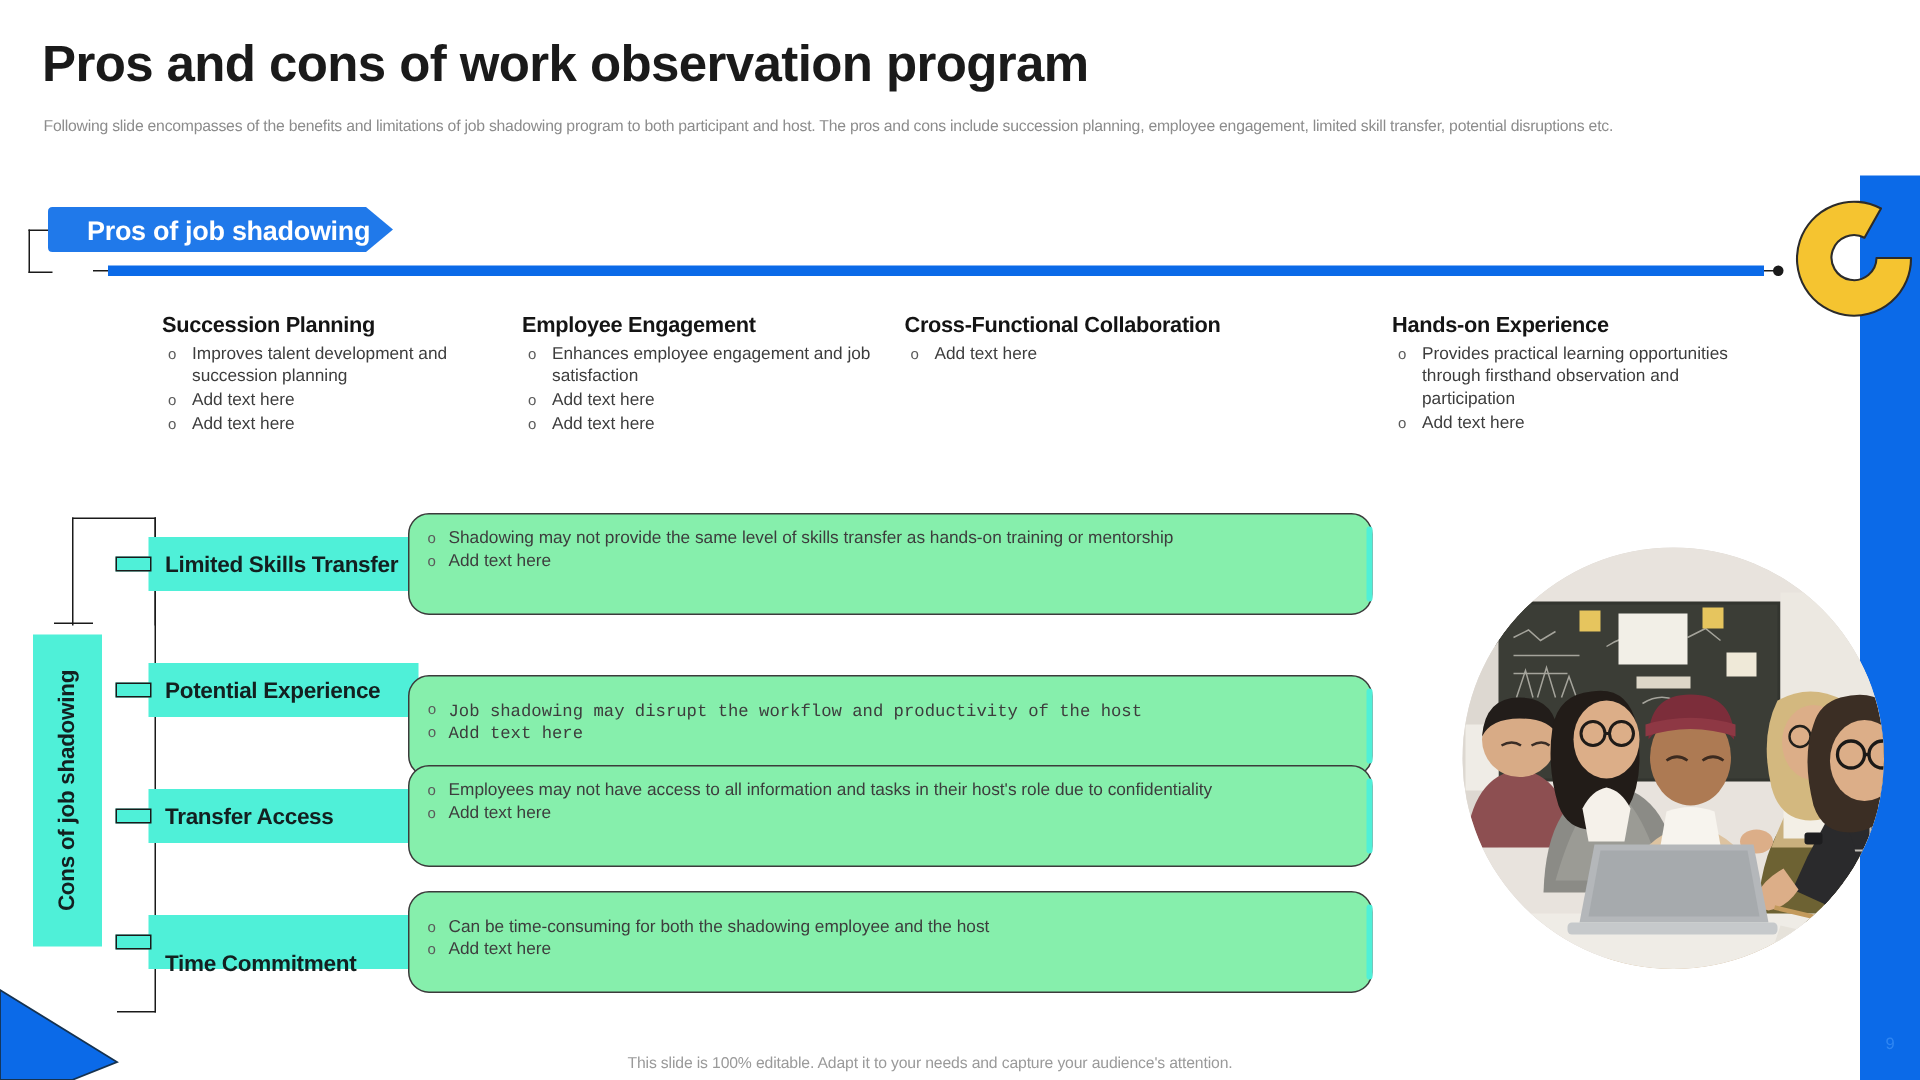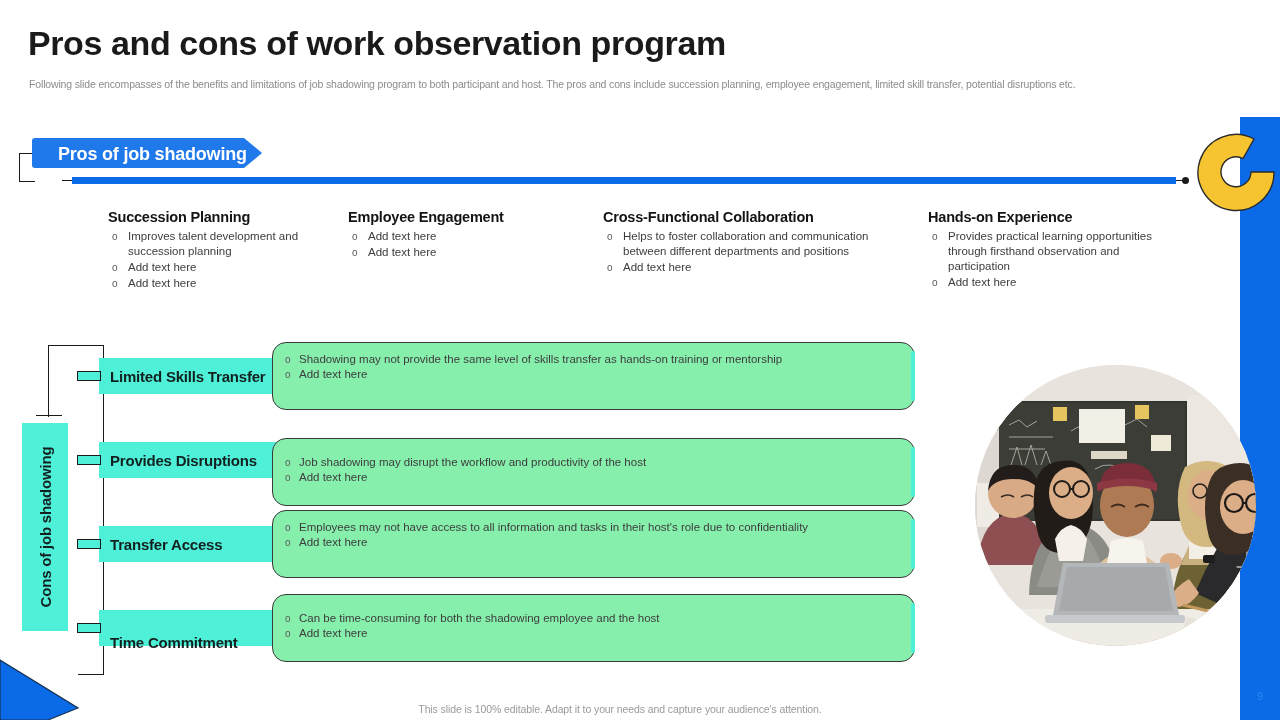--- a/index.html
+++ b/index.html
@@ -317,29 +317,29 @@
       <ul class="bullet-list">
         <li>Improves talent development and succession planning</li>
         <li>Add text here</li>
         <li>Add text here</li>
       </ul>
     </div>
 
     <div class="pros-col c1">
       <h3>Employee Engagement</h3>
       <ul class="bullet-list">
+        <li>Enhances employee engagement and job satisfaction</li>
         <li>Add text here</li>
         <li>Add text here</li>
       </ul>
     </div>
 
     <div class="pros-col c2">
       <h3>Cross-Functional Collaboration</h3>
       <ul class="bullet-list">
-        <li>Helps to foster collaboration and communication between different departments and positions</li>
         <li>Add text here</li>
       </ul>
     </div>
 
     <div class="pros-col c3">
       <h3>Hands-on Experience</h3>
       <ul class="bullet-list">
         <li>Provides practical learning opportunities through firsthand observation and participation</li>
         <li>Add text here</li>
       </ul>
@@ -360,23 +360,23 @@
   <div class="cons-connector" style="top:371px;"></div>
   <div class="cons-box" style="top:342px; height:68px;">
     <div class="cons-box-accent"></div>
     <ul style="padding-top:9px;">
       <li>Shadowing may not provide the same level of skills transfer as hands-on training or mentorship</li>
       <li>Add text here</li>
     </ul>
   </div>
 
   <div class="cons-tab" style="top:442px;"></div>
-  <div class="cons-tab-label" style="top:442px;">Provides Disruptions</div>
+  <div class="cons-tab-label" style="top:442px;">Potential Experience</div>
   <div class="cons-connector" style="top:455px;"></div>
-  <div class="cons-box" style="top:438px; height:68px;">
+  <div class="cons-box" style="top:450px; height:68px;font-family:Liberation Mono, monospace;">
     <div class="cons-box-accent"></div>
     <ul style="padding-top:16px;">
       <li>Job shadowing may disrupt the workflow and productivity of the host</li>
       <li>Add text here</li>
     </ul>
   </div>
 
   <div class="cons-tab" style="top:526px;"></div>
   <div class="cons-tab-label" style="top:526px;">Transfer Access</div>
   <div class="cons-connector" style="top:539px;"></div>

